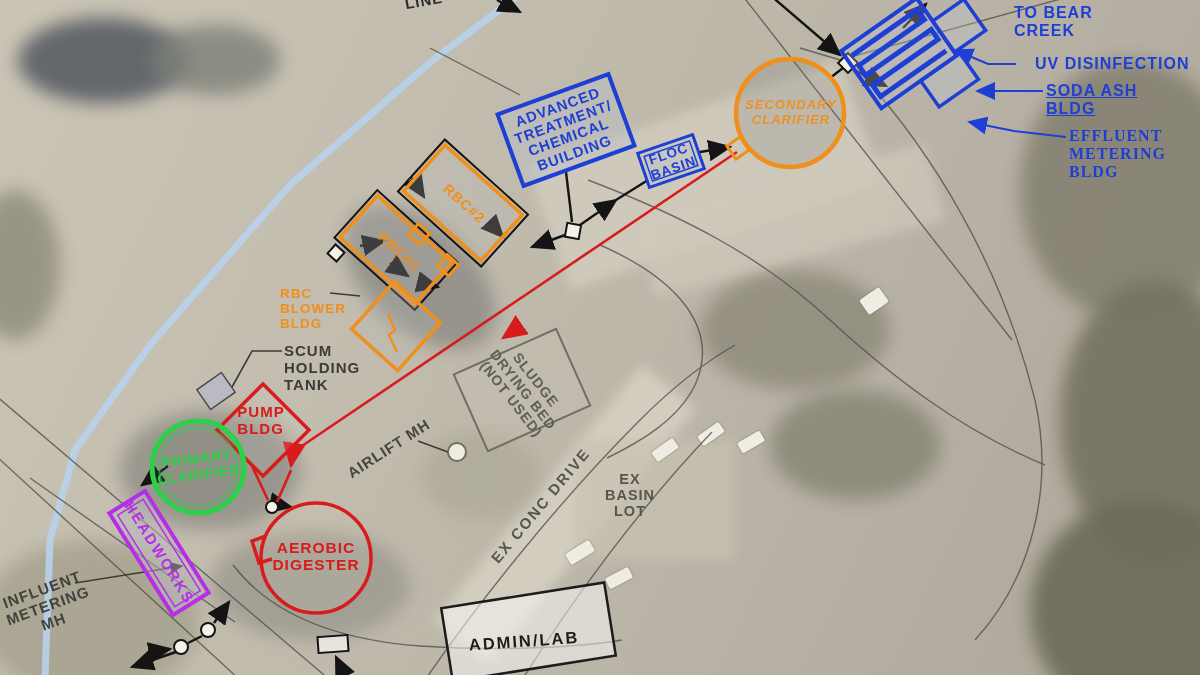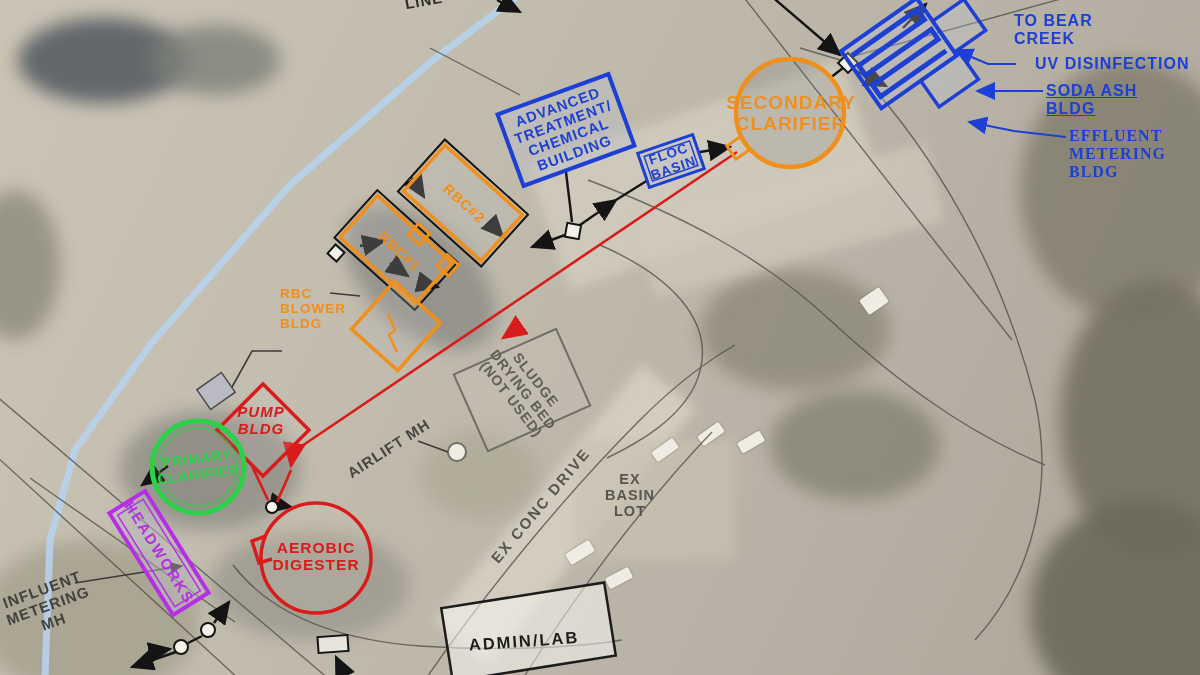--- a/index.html
+++ b/index.html
@@ -186,53 +186,56 @@
 
     <rect x="466" y="348" width="112" height="84" transform="rotate(-24 522 390)" stroke="#6f6f66" stroke-width="2" fill="rgba(205,200,188,0.2)"></rect>
 
     <rect x="446" y="595" width="165" height="74" transform="rotate(-9 528 632)" stroke="#1c1c1c" stroke-width="2.5" fill="rgba(246,245,240,0.55)"></rect>
 
     <rect x="318" y="636" width="30" height="16" transform="rotate(-4 333 644)" stroke="#141414" stroke-width="2" fill="rgba(250,250,244,0.7)"></rect>
   </svg>
 
   <div class="lbl c-dark" style="left:405px;top:-7px;font-size:15px;transform:rotate(-10deg);">LINE</div>
 
-  <div class="lbl c-blue" style="left:1014px;top:12px;font-size:16px;">TO BEAR
+  <div class="lbl c-blue" style="left:1014px;top:4px;font-size:16px;">TO BEAR
 CREEK</div>
 
   <div class="lbl c-blue" style="left:1019px;top:55px;font-size:16px;margin-left:16px;">UV DISINFECTION</div>
 
   <div class="lbl c-blue" style="left:1046px;top:82px;font-size:16px;text-decoration:underline;">SODA ASH
 BLDG</div>
 
   <div class="lbl c-blue" style="left:1069px;top:127px;font-size:16px;font-family:Liberation Serif, serif;">EFFLUENT
 METERING
 BLDG</div>
 
   <div class="lbl c-blue ctr" style="left:566px;top:130px;font-size:14.5px;text-align:center;transform:translate(-50%,-50%) rotate(-20deg);">ADVANCED
 TREATMENT/
 CHEMICAL
 BUILDING</div>
 
   <div class="lbl c-blue ctr" style="left:671px;top:161px;font-size:13.5px;text-align:center;transform:translate(-50%,-50%) rotate(-19deg);">FLOC
 BASIN</div>
 
-  <div class="lbl c-orange ctr" style="left:791px;top:113px;font-size:19px;text-align:center;opacity:.95;">SECONDARY
+  <div class="lbl c-orange ctr" style="left:791px;top:113px;font-size:13px;text-align:center;opacity:.95;font-style:italic;">SECONDARY
 CLARIFIER</div>
 
   <div class="lbl c-orange ctr" style="left:464px;top:204px;font-size:14px;transform:translate(-50%,-50%) rotate(42deg);">RBC#2</div>
 
   <div class="lbl c-orange ctr" style="left:399px;top:252px;font-size:14px;transform:translate(-50%,-50%) rotate(42deg);">RBC#1</div>
 
   <div class="lbl c-orange" style="left:280px;top:286px;width:68px;font-size:13.5px;">RBC
 BLOWER
 BLDG</div>
 
-
-  <div class="lbl c-red ctr" style="left:261px;top:421px;font-size:15px;text-align:center;font-style:italic;">PUMP
+  <div class="lbl c-dark" style="left:284px;top:343px;font-size:15px;color:#3b3b38;">SCUM
+HOLDING
+TANK</div>
+
+  <div class="lbl c-red ctr" style="left:261px;top:421px;font-size:15px;text-align:left;">PUMP
 BLDG</div>
 
   <div class="lbl c-green ctr" style="left:198px;top:467px;font-size:14px;text-align:center;transform:translate(-50%,-50%) rotate(-7deg);">PRIMARY
 CLARIFIER</div>
 
   <div class="lbl c-purple ctr" style="left:159px;top:553px;font-size:15px;letter-spacing:2px;transform:translate(-50%,-50%) rotate(58deg);">HEADWORKS</div>
 
   <div class="lbl c-gray ctr" style="left:48px;top:606px;font-size:15px;color:#41413d;text-align:center;transform:translate(-50%,-50%) rotate(-20deg);">INFLUENT
 METERING
 MH</div>

